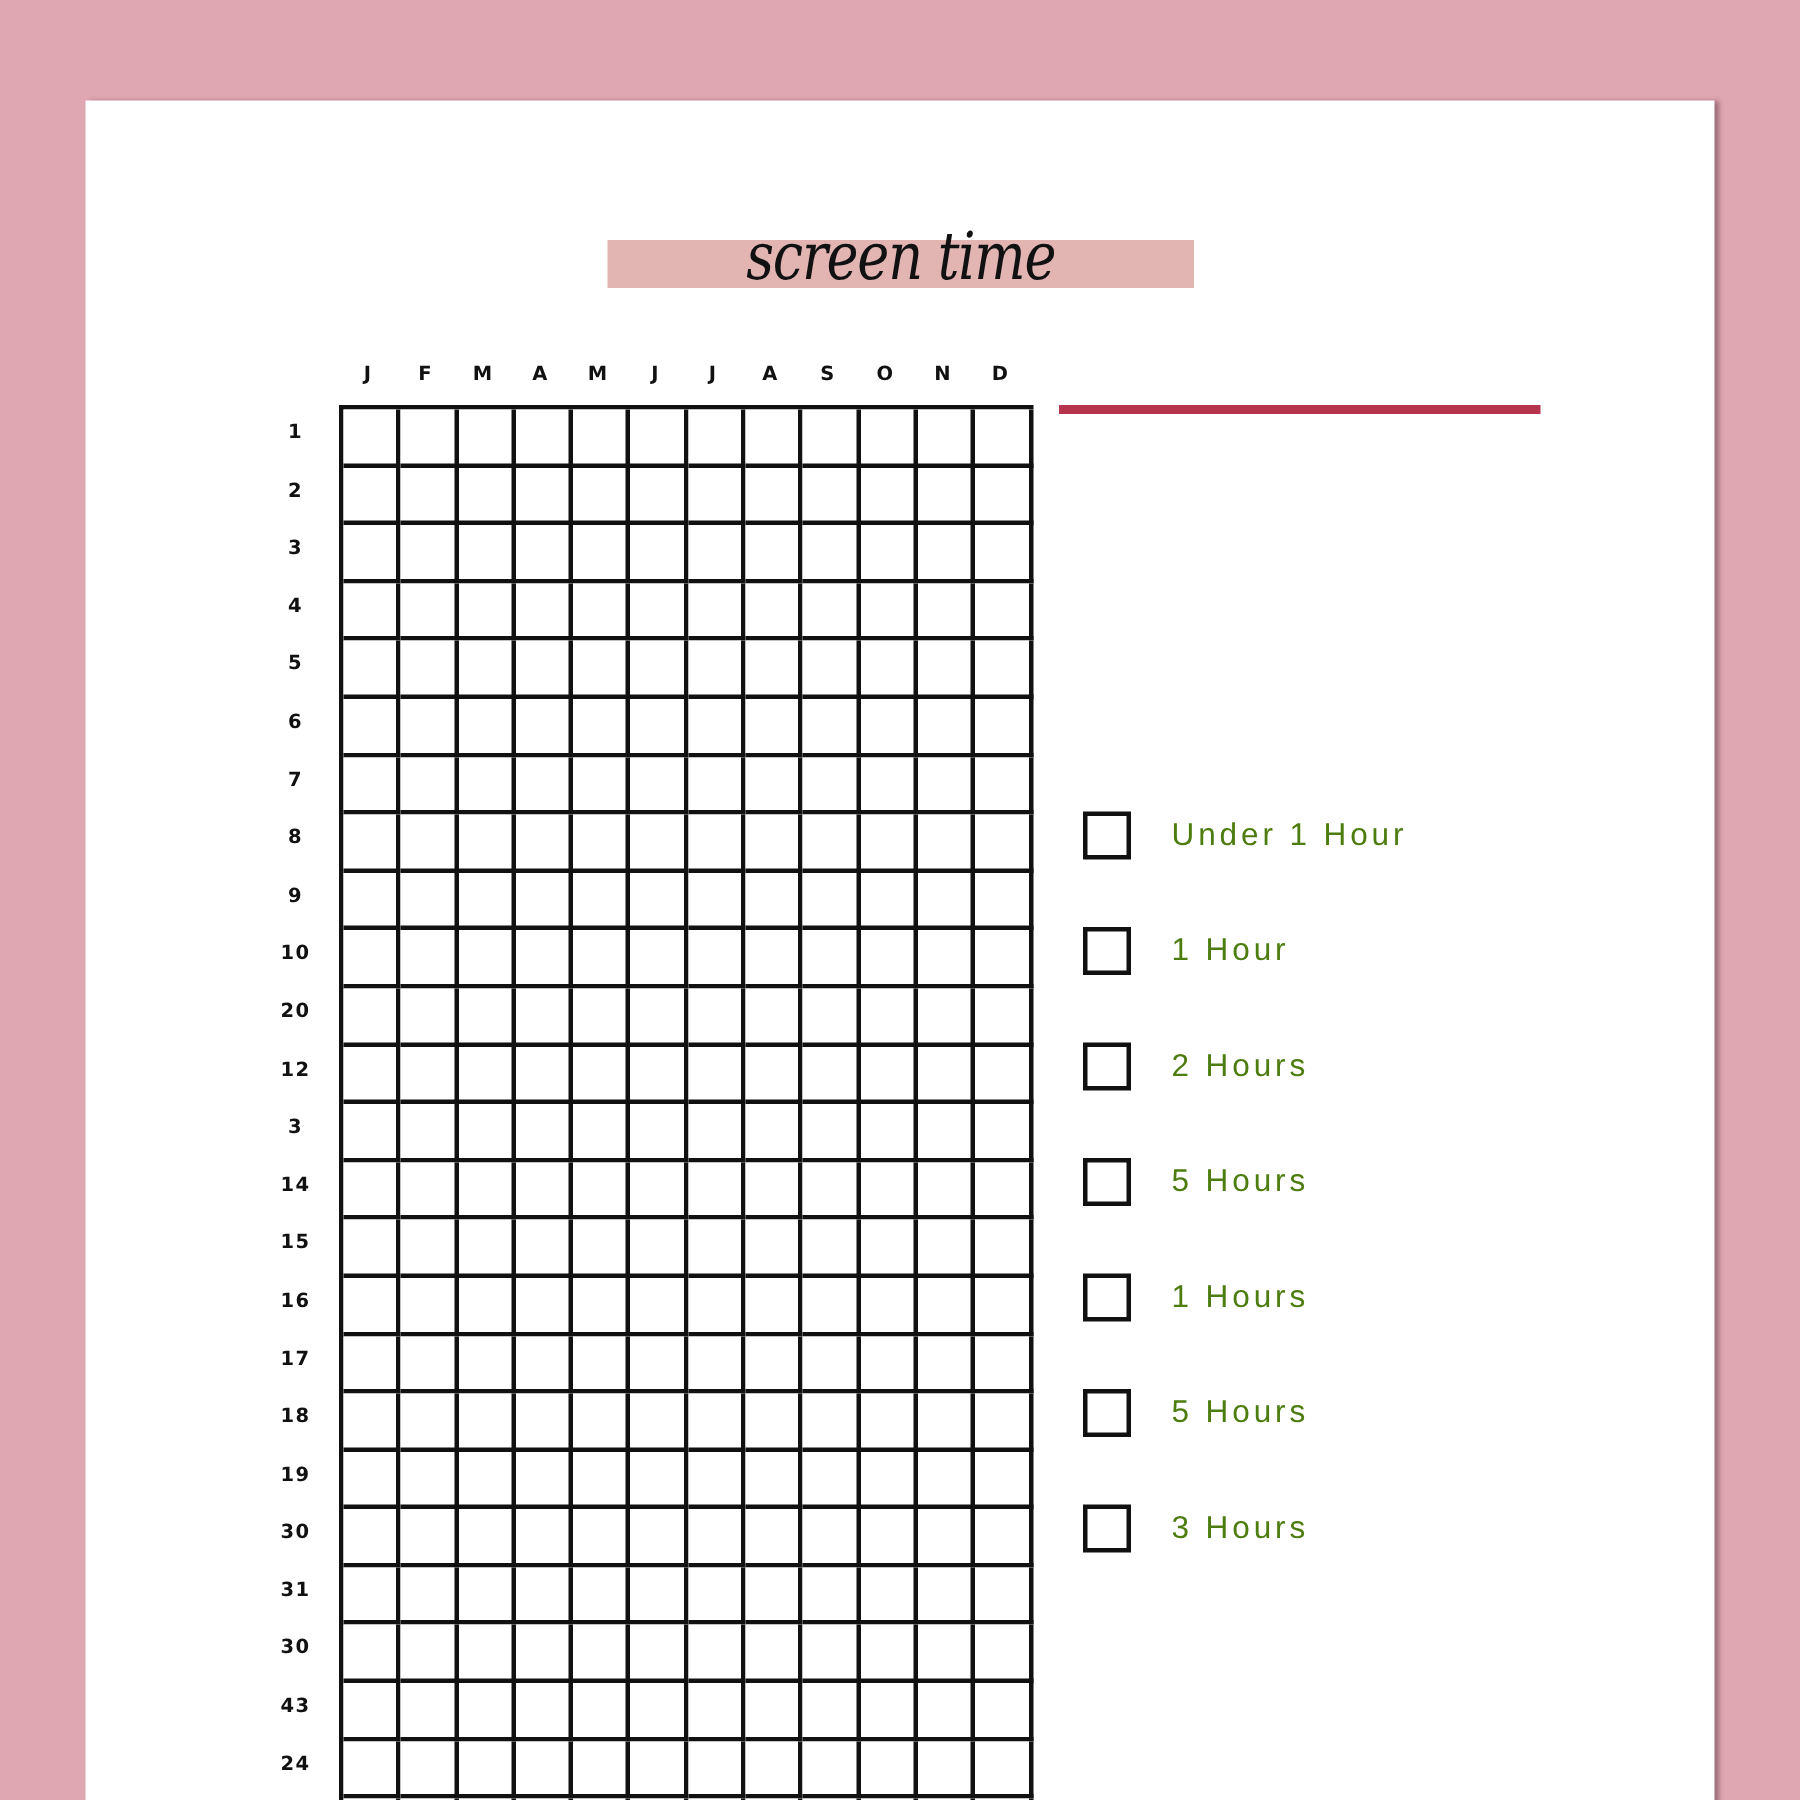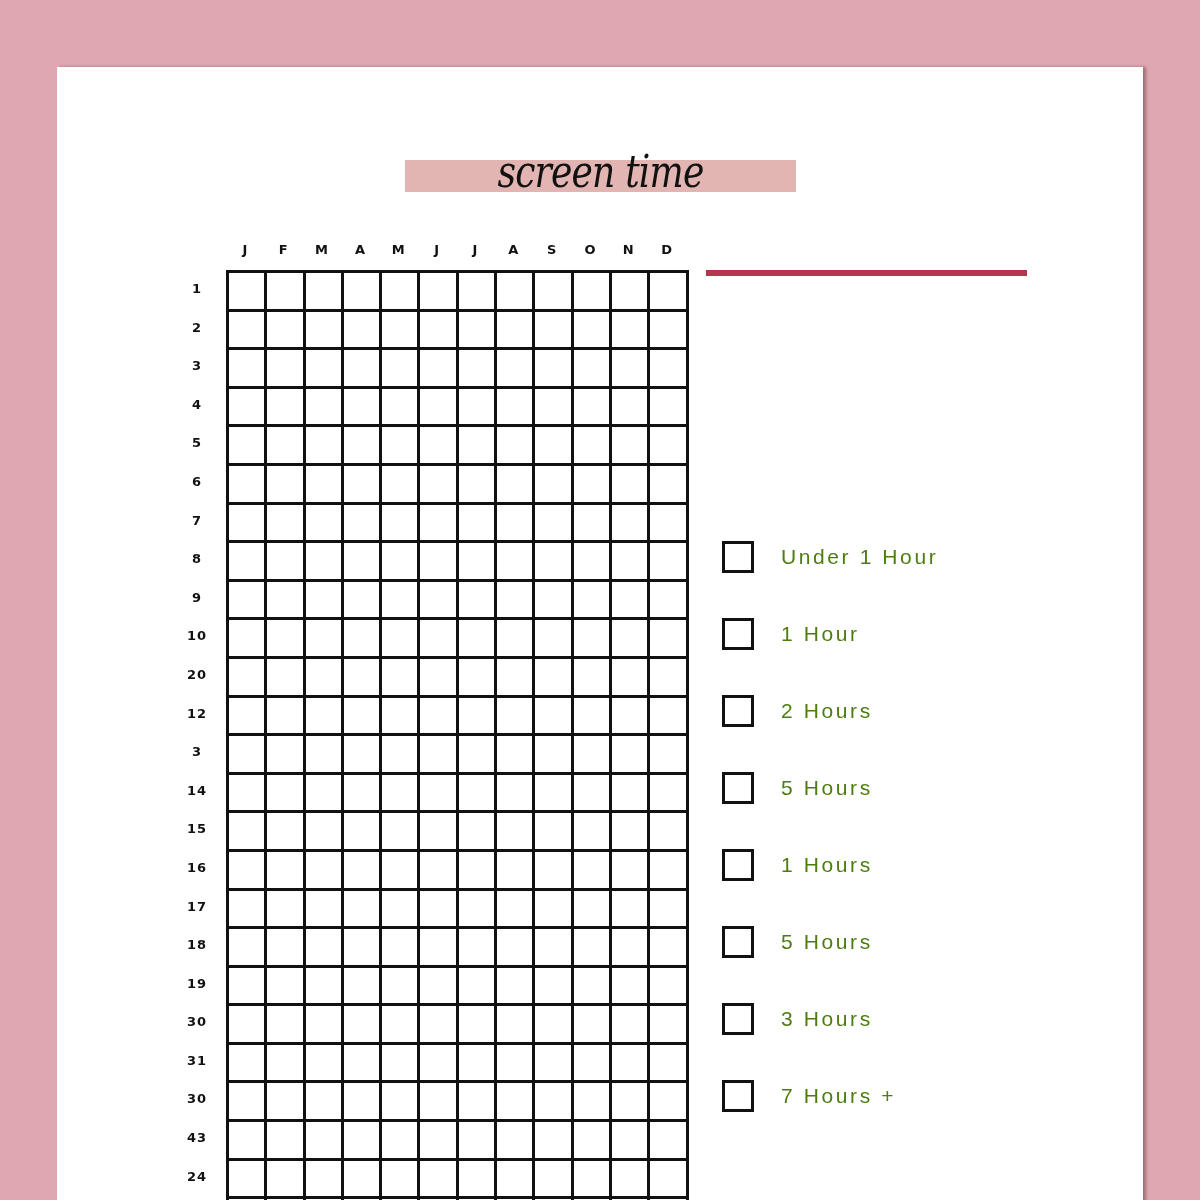--- a/index.html
+++ b/index.html
@@ -445,18 +445,14 @@
         <span class="legend-label">1 Hours</span>
       </div>
       <div class="legend-item">
         <div class="checkbox"></div>
         <span class="legend-label">5 Hours</span>
       </div>
       <div class="legend-item">
         <div class="checkbox"></div>
         <span class="legend-label">3 Hours</span>
       </div>
-      <div class="legend-item">
-        <div class="checkbox"></div>
-        <span class="legend-label">7 Hours +</span>
-      </div>
     </div>
 </div>
 
 </body></html>

